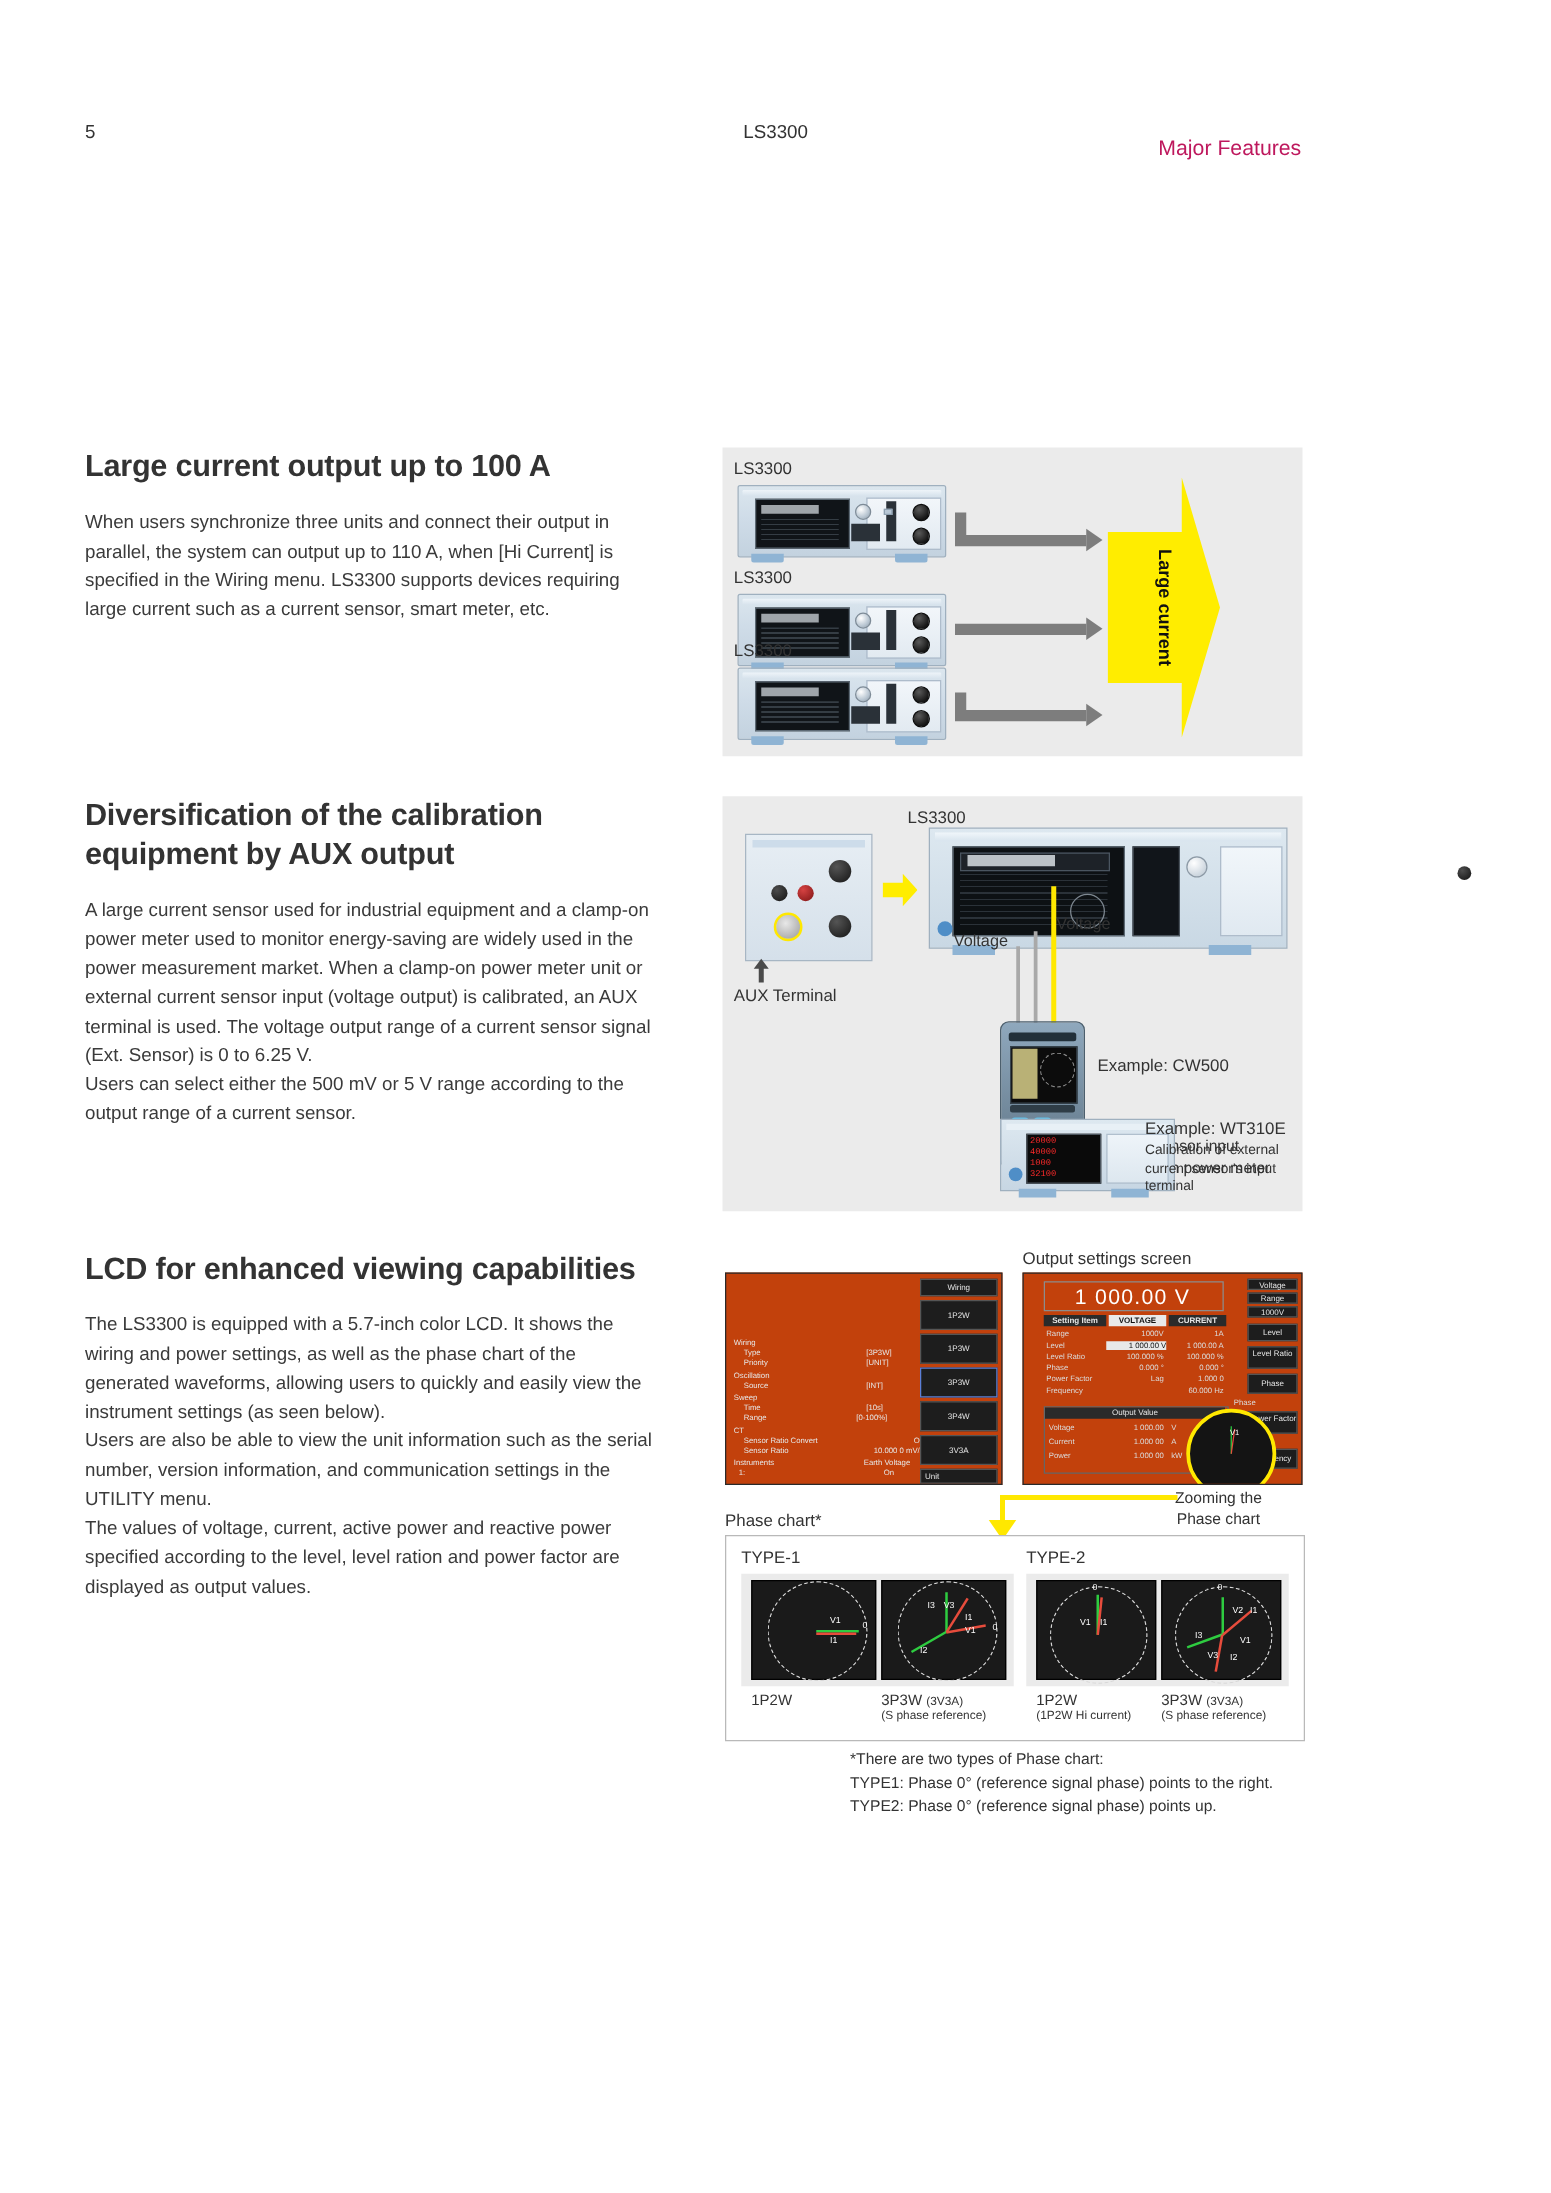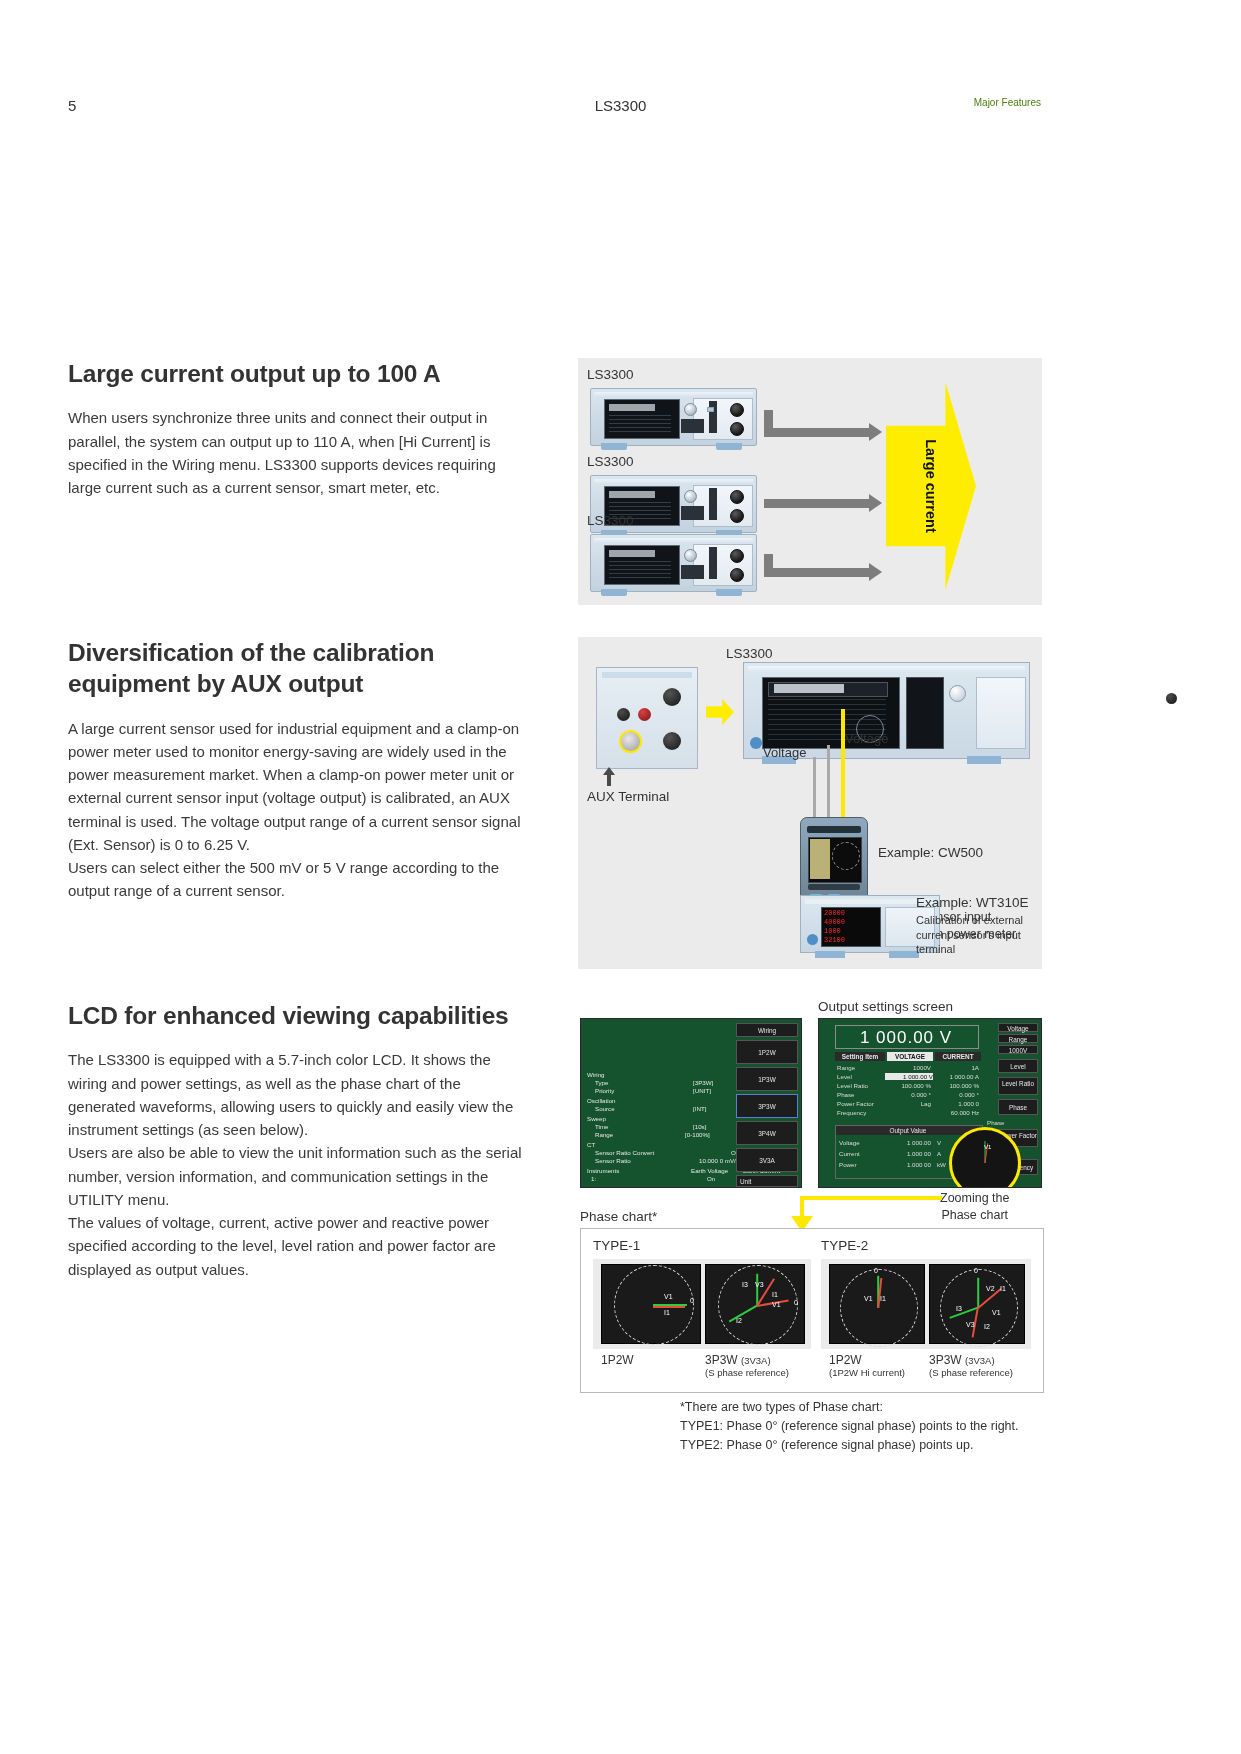--- a/index.html
+++ b/index.html
@@ -8,21 +8,21 @@
     font-family:"Liberation Sans", sans-serif;
     color:#333333;-webkit-font-smoothing:antialiased;
     position:relative;overflow:hidden;
   }
   .page{position:absolute;inset:0;}
 
   
   .runhead{position:absolute;left:0;top:97px;width:1241px;height:20px;}
   .runhead .pgnum{position:absolute;left:68px;top:0;font-size:15px;color:#333;}
   .runhead .ctr{position:absolute;left:0;top:0;width:1241px;text-align:center;font-size:15px;color:#333;}
-  .runhead .rt{position:absolute;right:200px;top:0;font-size:10px;color:#4d7c0f;}
+  .runhead .rt{position:absolute;right:200px;top:12px;font-size:17px;color:#be185d;}
 
   
   .col-left{position:absolute;left:68px;width:462px;}
   h2.sec{
     font-size:24.5px;font-weight:bold;color:#333333;
     margin:0 0 17px 0;line-height:1.28;letter-spacing:-0.2px;
   }
   p.body{
     font-size:15px;line-height:1.55;color:#3a3a3a;margin:0;
   }
@@ -62,21 +62,21 @@
   .gelbow{position:absolute;background:#7d7d7d;}
 
   .bigyellow{position:absolute;}
   .bigyellow .txt{position:absolute;left:50%;top:50%;transform:translate(-50%,-50%) rotate(90deg);
       font-size:14.5px;font-weight:bold;color:#111;white-space:nowrap;}
 
   .graybox{position:absolute;background:#7d7d7d;color:#fff;text-align:center;
       font-size:14.5px;line-height:1.37;padding-top:12px;box-sizing:border-box;}
 
   
-  .lcd{position:absolute;background:#14532d;border:1px solid #2a2a2a;box-sizing:border-box;overflow:hidden;}
+  .lcd{position:absolute;background:#c2410c;border:1px solid #2a2a2a;box-sizing:border-box;overflow:hidden;}
   .lcd .srow{position:absolute;color:#e7e7e7;font-size:6.2px;font-family:"Liberation Sans",sans-serif;white-space:nowrap;}
   .lcd .skey{position:absolute;background:#1d1d1d;border:1px solid #555;color:#e6e6e6;
       font-size:6.4px;text-align:center;box-sizing:border-box;}
   .lcd .skey.sel{border-color:#5b7fd6;}
   .lcd .hdr{position:absolute;background:#e9e9e9;color:#111;font-size:6.4px;text-align:center;font-weight:bold;}
   .lcd .bigval{position:absolute;color:#fff;font-size:17px;letter-spacing:1px;text-align:center;}
   .lcd .cellL{position:absolute;color:#dcdcdc;font-size:6.2px;}
   .lcd .cellR{position:absolute;color:#dcdcdc;font-size:6.2px;text-align:right;}
 
   

